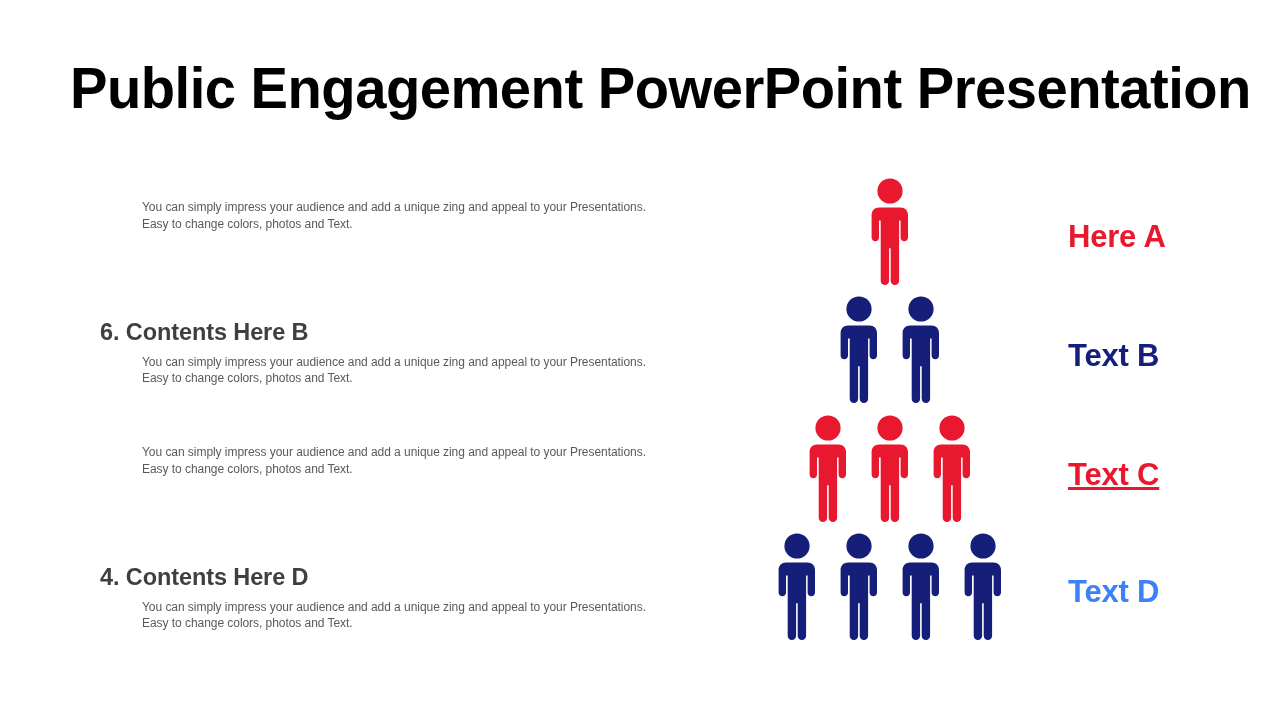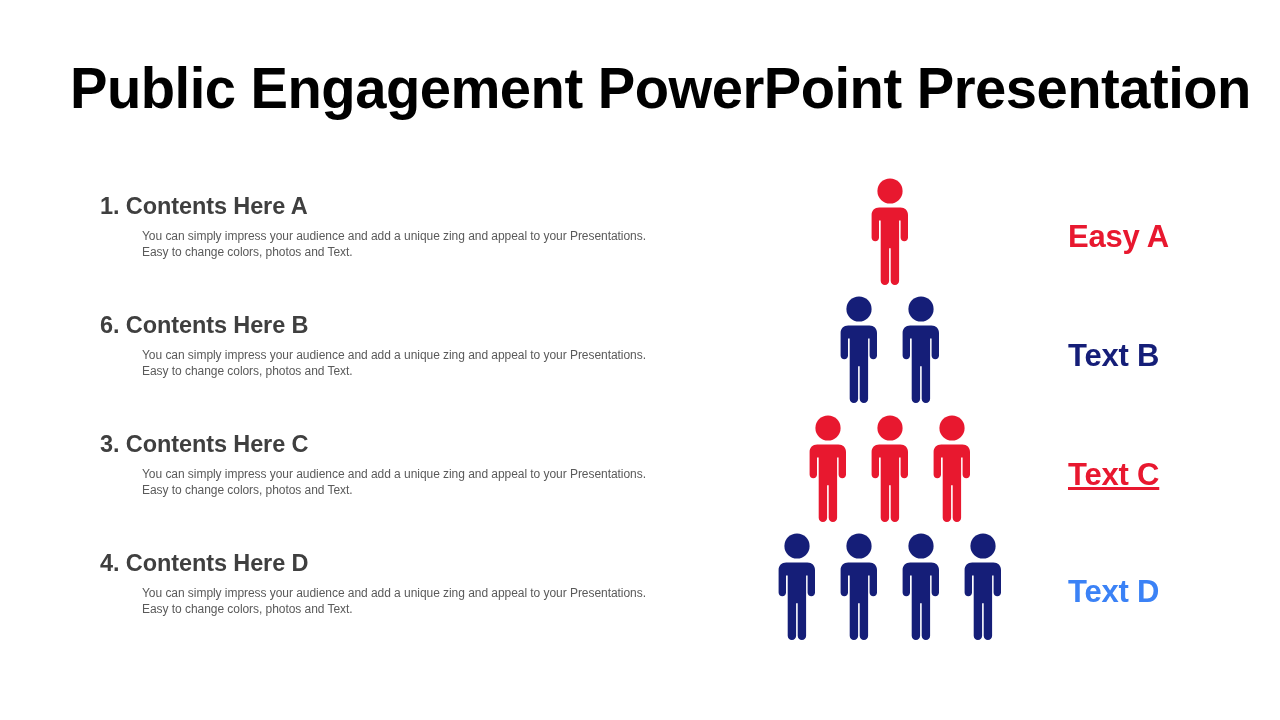--- a/index.html
+++ b/index.html
@@ -123,31 +123,29 @@
 </head>
 <body>
 
 <div class="slide">
 
   <h1 class="slide-title">Public Engagement PowerPoint Presentation</h1>
 
   <div class="content-list">
 
     <div class="content-item">
-      <div class="content-heading">1. Contents Here A</div>
       <div class="content-body">You can simply impress your audience and add a unique zing and appeal to your Presentations. Easy to change colors, photos and Text.</div>
     </div>
 
     <div class="content-item">
       <div class="content-heading">6. Contents Here B</div>
       <div class="content-body">You can simply impress your audience and add a unique zing and appeal to your Presentations. Easy to change colors, photos and Text.</div>
     </div>
 
     <div class="content-item">
-      <div class="content-heading">3. Contents Here C</div>
       <div class="content-body">You can simply impress your audience and add a unique zing and appeal to your Presentations. Easy to change colors, photos and Text.</div>
     </div>
 
     <div class="content-item">
       <div class="content-heading">4. Contents Here D</div>
       <div class="content-body">You can simply impress your audience and add a unique zing and appeal to your Presentations. Easy to change colors, photos and Text.</div>
     </div>
 
   </div>
 
@@ -196,19 +194,19 @@
           <path fill="#151E78" d="M13.6 29.6h20.8c4.6 0 7.6 3 7.6 7.4v22.4c0 2.3-1.6 3.9-3.7 3.9c-2.1 0-3.7-1.6-3.7-3.9V42.4h-1.5v60.3c0 2.4-1.8 4.2-4.2 4.2c-2.4 0-4.2-1.8-4.2-4.2V70.3h-1.6v32.4c0 2.4-1.8 4.2-4.2 4.2c-2.4 0-4.2-1.8-4.2-4.2V42.4H13v17c0 2.3-1.6 3.9-3.7 3.9c-2.1 0-3.7-1.6-3.7-3.9V37c0-4.4 3-7.4 7.6-7.4z"></path>
         </svg>
         <svg class="person" viewBox="0 0 48 107" xmlns="http://www.w3.org/2000/svg">
           <circle cx="24" cy="13" r="12.6" fill="#151E78"></circle>
           <path fill="#151E78" d="M13.6 29.6h20.8c4.6 0 7.6 3 7.6 7.4v22.4c0 2.3-1.6 3.9-3.7 3.9c-2.1 0-3.7-1.6-3.7-3.9V42.4h-1.5v60.3c0 2.4-1.8 4.2-4.2 4.2c-2.4 0-4.2-1.8-4.2-4.2V70.3h-1.6v32.4c0 2.4-1.8 4.2-4.2 4.2c-2.4 0-4.2-1.8-4.2-4.2V42.4H13v17c0 2.3-1.6 3.9-3.7 3.9c-2.1 0-3.7-1.6-3.7-3.9V37c0-4.4 3-7.4 7.6-7.4z"></path>
         </svg>
       </div>
   </div>
 
   <div class="side-labels">
-    <div class="side-label label-a" style="color: rgb(232, 24, 47);">Easy A</div>
+    <div class="side-label label-a" style="color: rgb(232, 24, 47);">Here A</div>
     <div class="side-label label-b" style="color: rgb(21, 30, 120);">Text B</div>
     <div class="side-label label-c" style="color: rgb(232, 24, 47); text-decoration: underline;">Text C</div>
     <div class="side-label label-d" style="color: #3b82f6;">Text D</div>
   </div>
 
 </div>
 
 </body></html>

